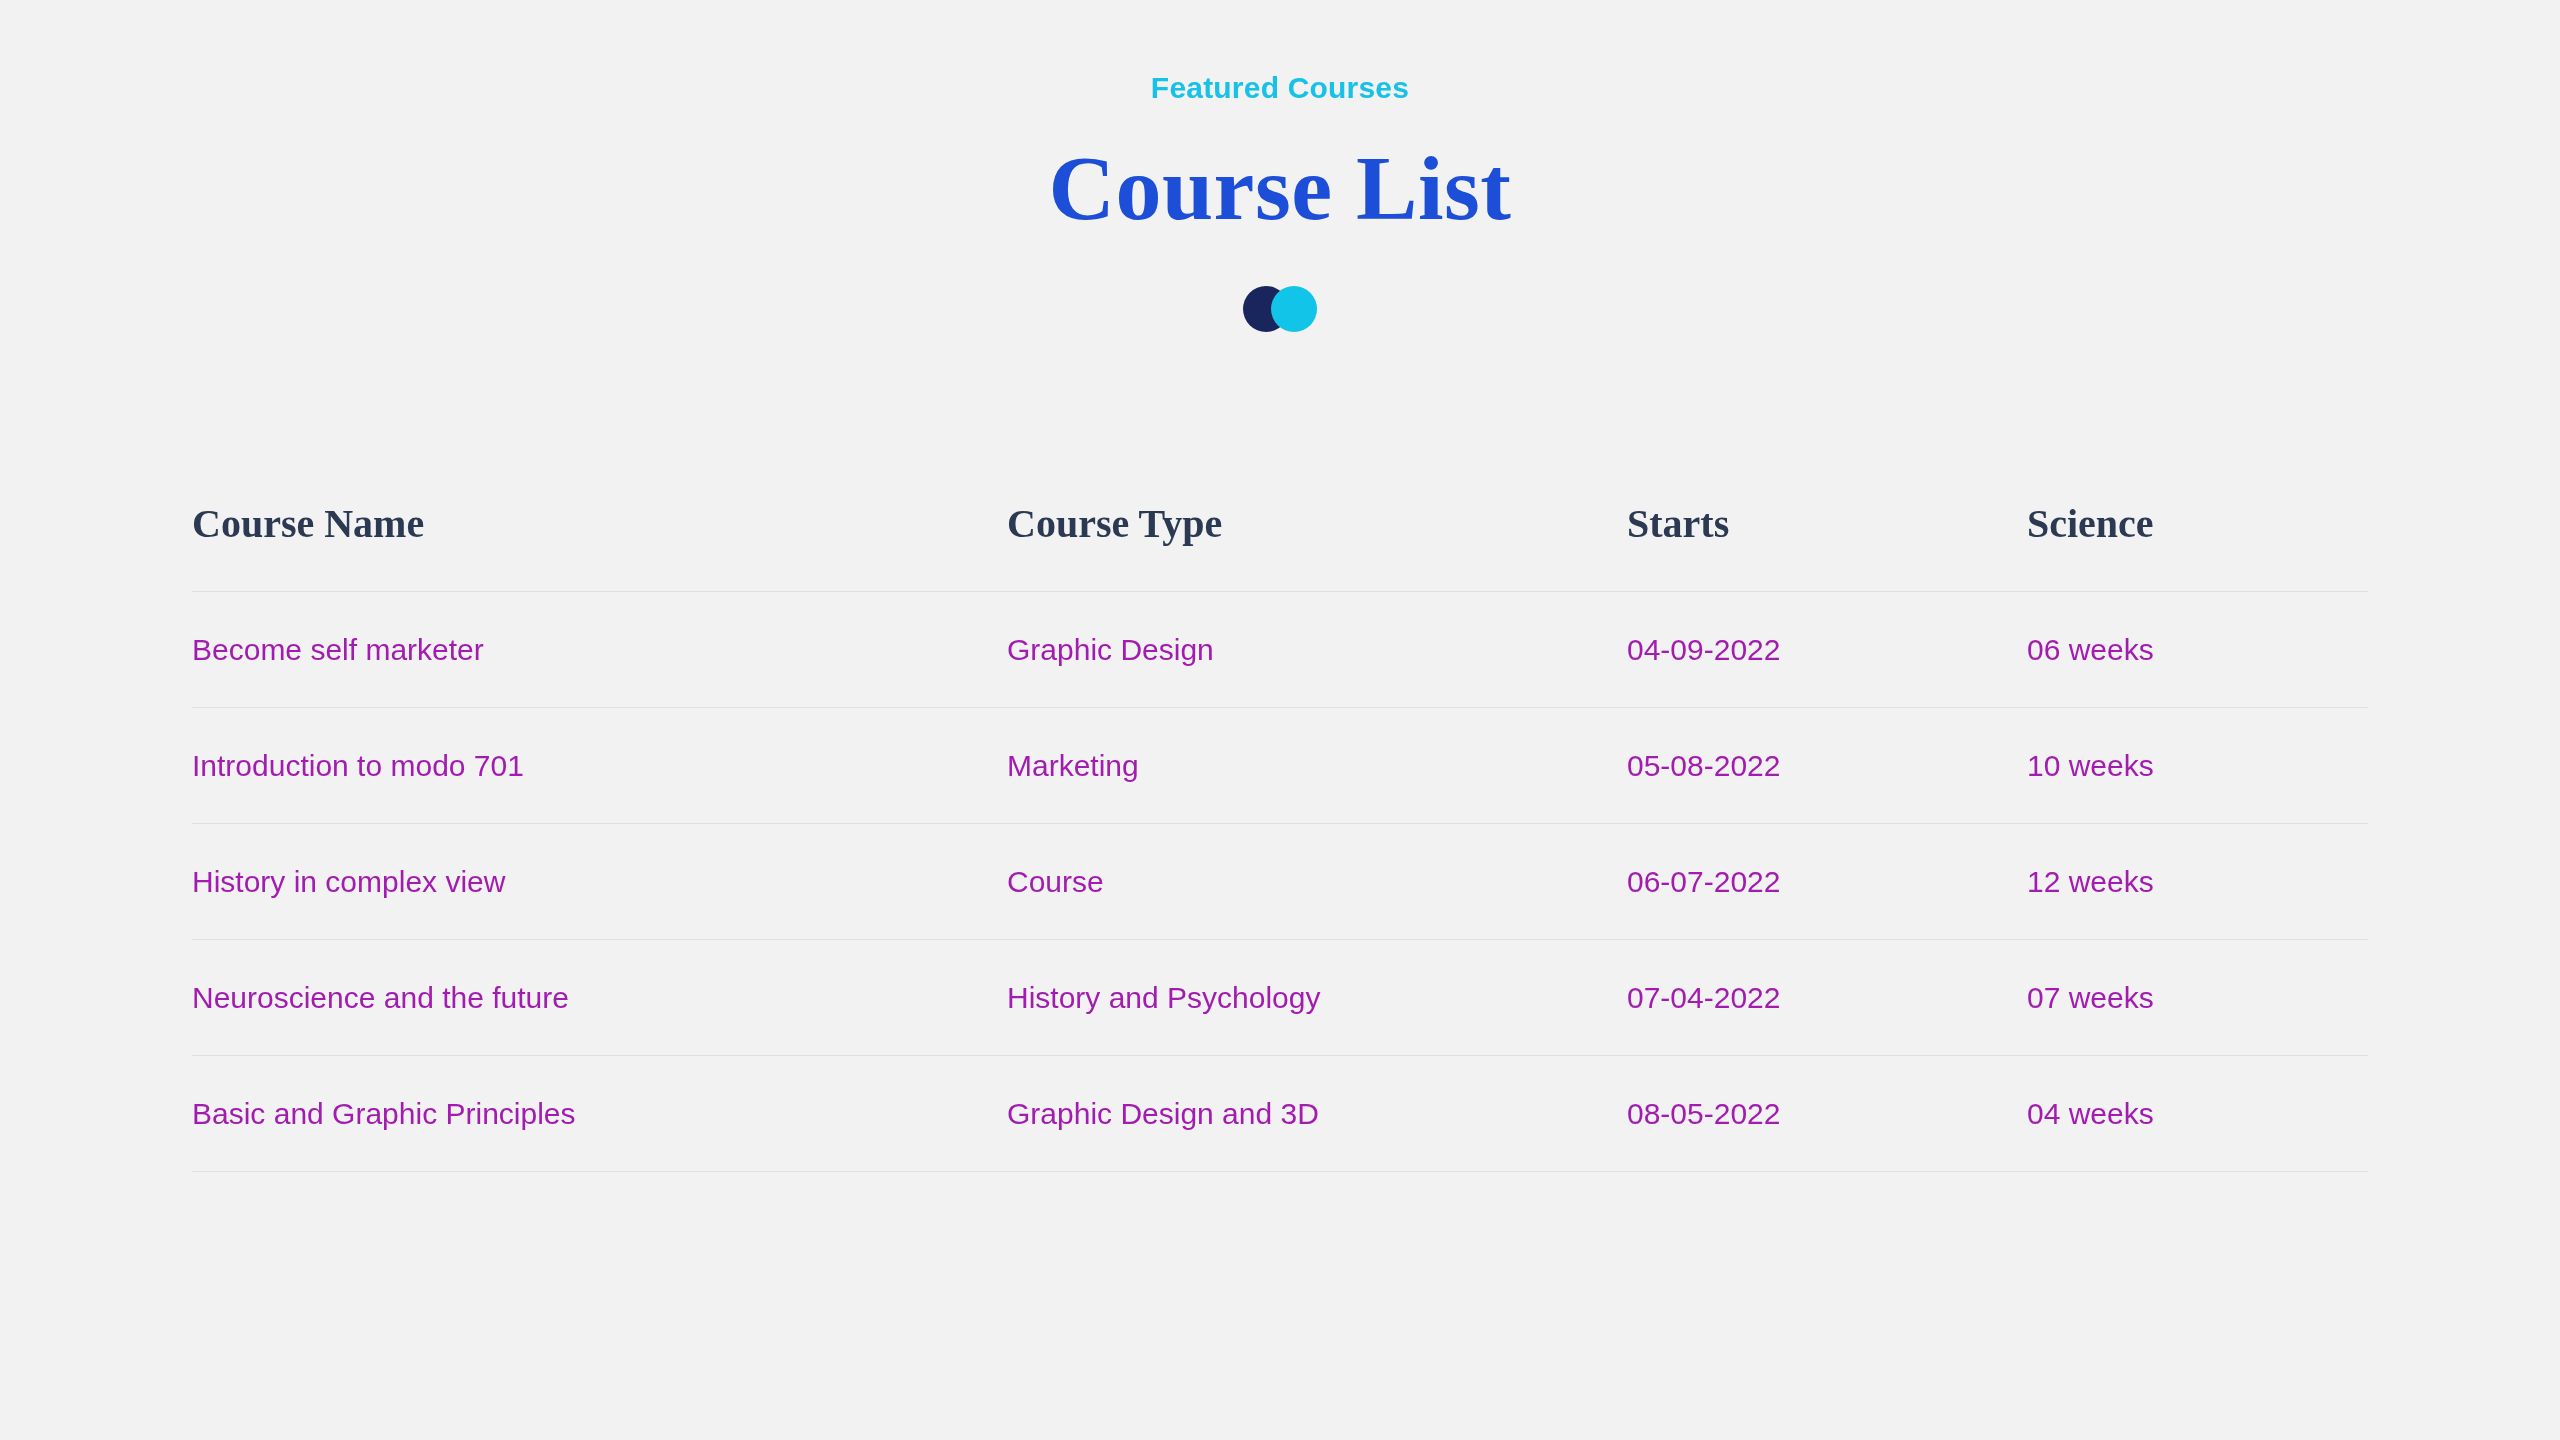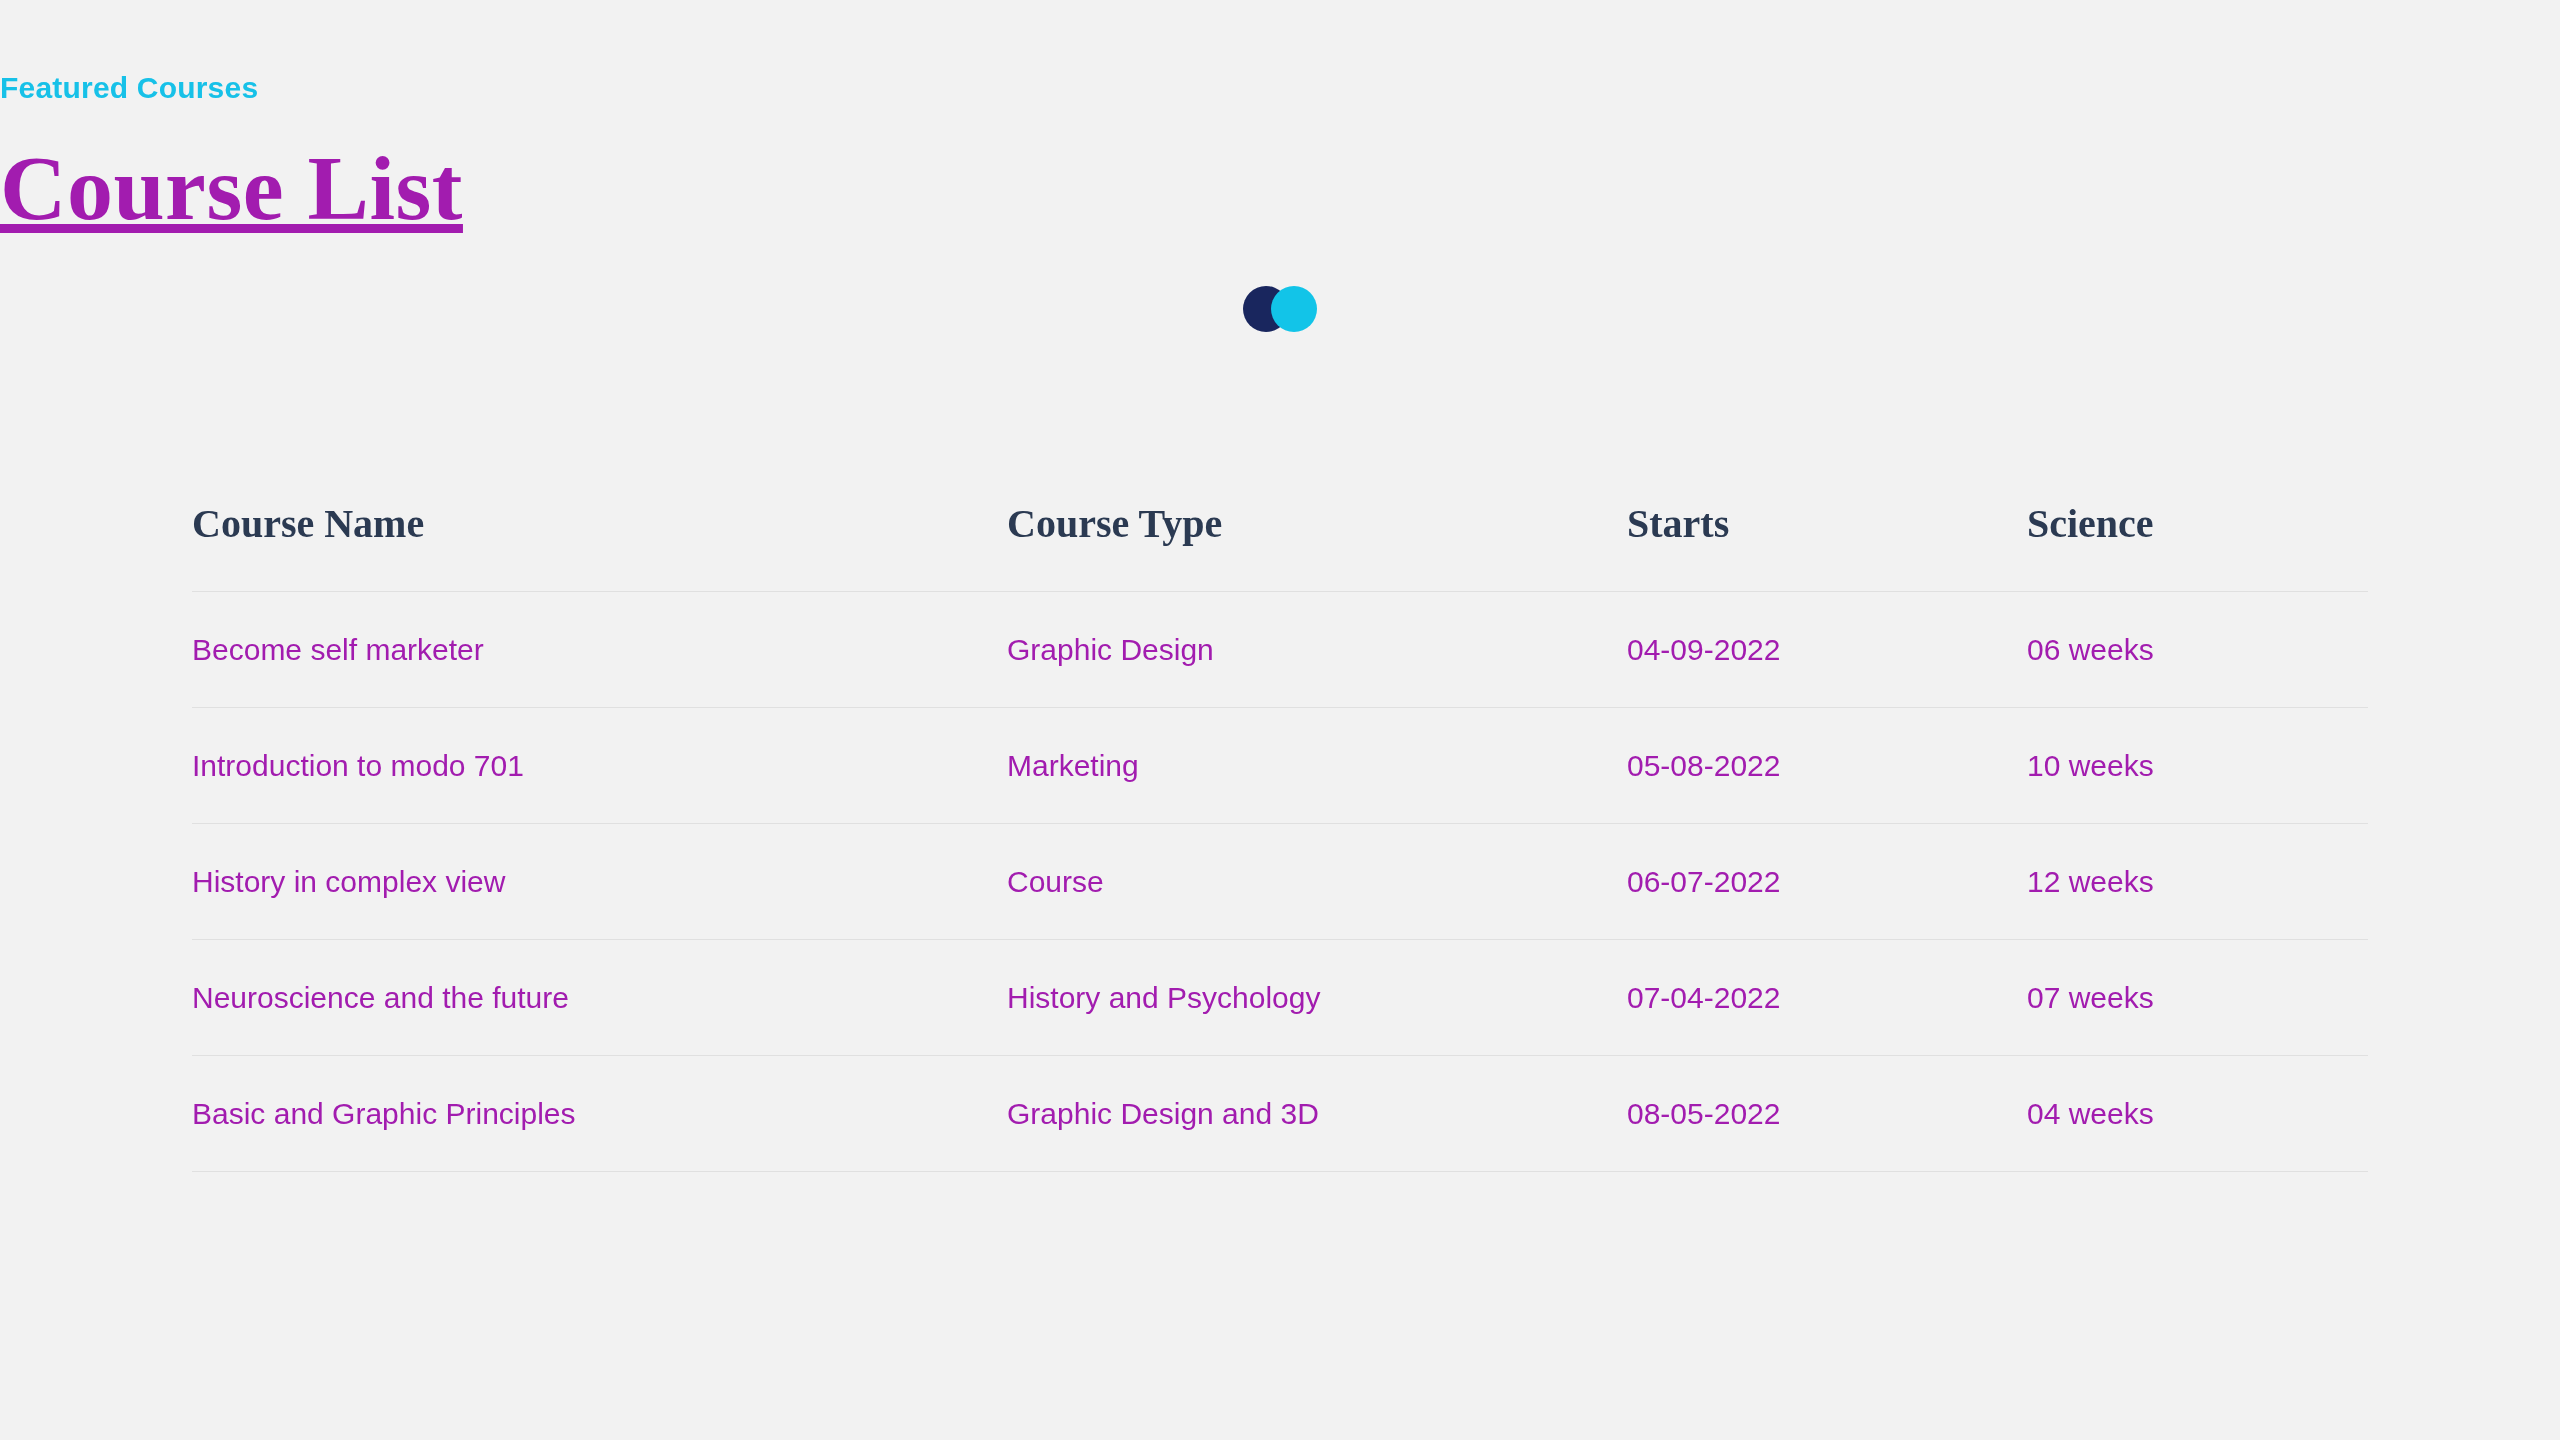--- a/index.html
+++ b/index.html
@@ -14,40 +14,39 @@
 
   .page {
     width: 2560px;
     height: 1440px;
     position: relative;
     background: #f2f2f2;
   }
 
   .header-block {
     padding-top: 70px;
-    text-align: left;
+    text-align: center;
   }
 
   .eyebrow {
     color: #17c1e8;
     font-size: 30px;
     font-weight: 700;
     letter-spacing: 0.2px;
     line-height: 1.2;
   }
 
   .main-title {
     margin-top: 32px;
-    color: #a21caf;
+    color: #1d4ed8;
     font-family: "Liberation Serif", serif;
     font-size: 92px;
     font-weight: 700;
     letter-spacing: 0.5px;
     line-height: 1.1;
-    text-decoration: underline;
   }
 
   .dots {
     margin-top: 42px;
     height: 56px;
     display: flex;
     align-items: center;
     justify-content: center;
   }
   .dot {

